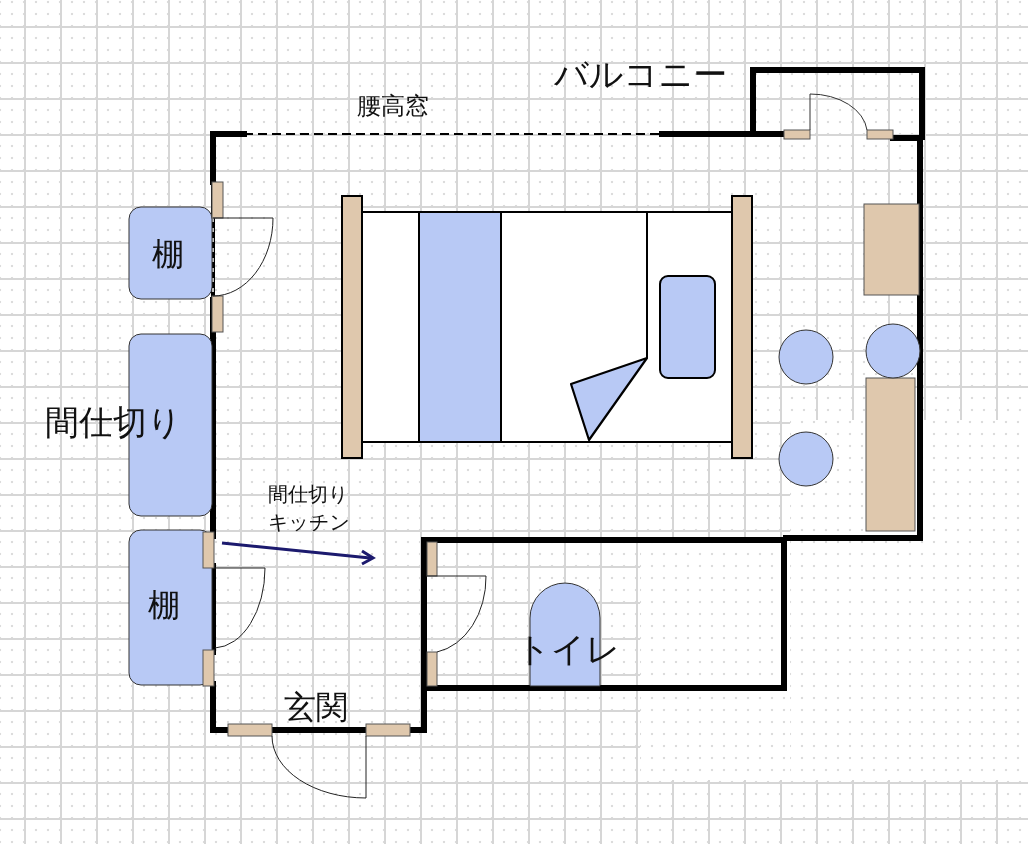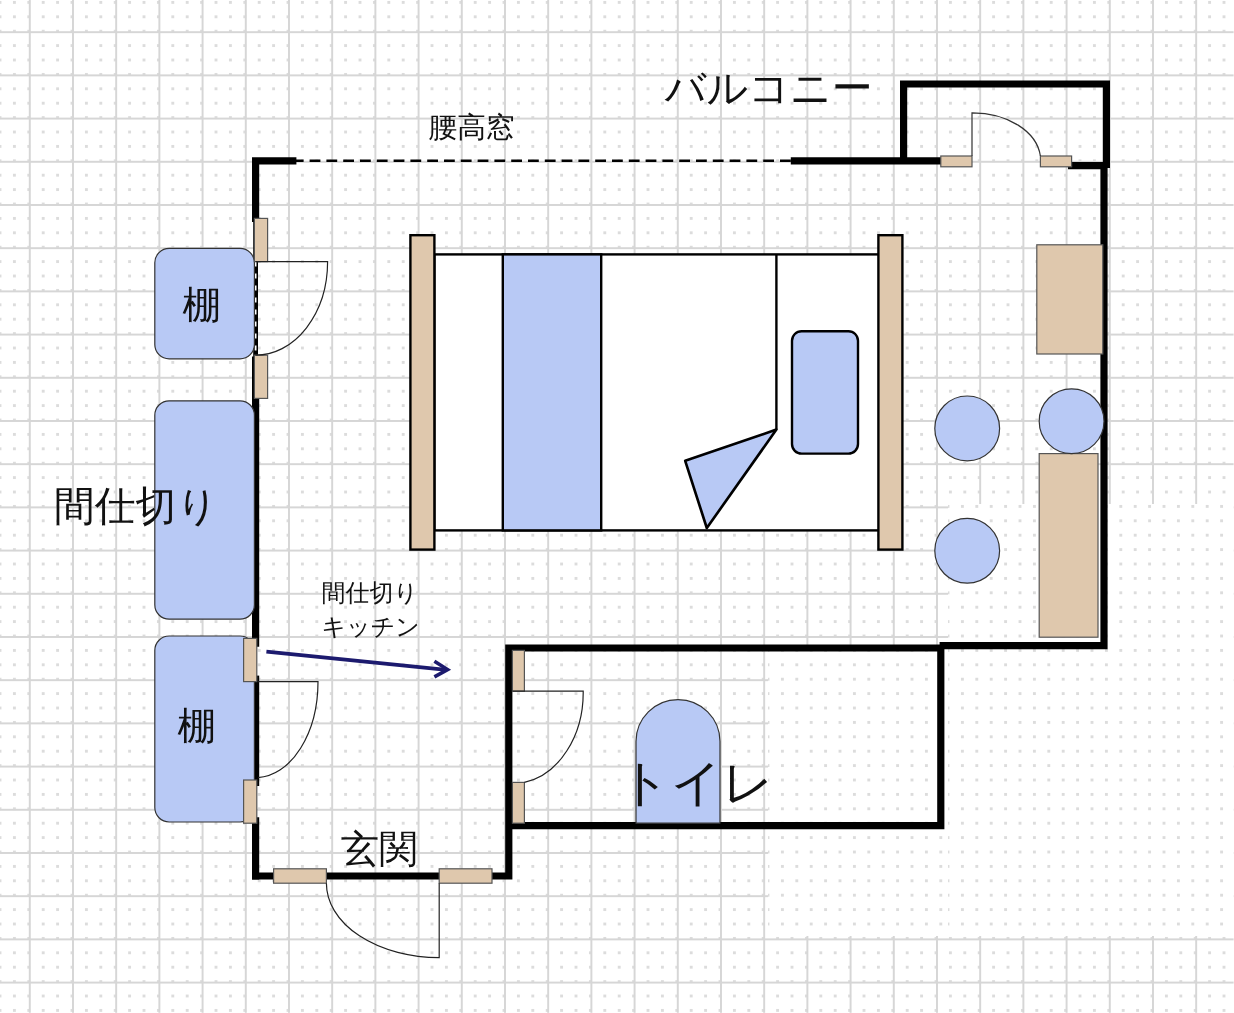--- a/index.html
+++ b/index.html
@@ -116,13 +116,13 @@
 <div class="label label-big" style="left:357px; top:94px; font-size:24px;">腰高窓</div>
 <div class="label label-big" style="left:554px; top:57px; font-size:34px;">バルコニー</div>
 <div class="label label-big" style="left:45px; top:405px; font-size:34px;">間仕切り</div>
 <div class="label label-big" style="left:152px; top:238px; font-size:32px;">棚</div>
 <div class="label label-big" style="left:148px; top:589px; font-size:32px;">棚</div>
 <div class="label label-small" style="left:268px; top:480px;">
   <div>間仕切り</div>
   <div>キッチン</div>
 </div>
 <div class="label label-big" style="left:284px; top:691px; font-size:32px;">玄関</div>
-<div class="label label-big" style="left:516px; top:632px; font-size:42px;">トイレ</div>
+<div class="label label-big" style="left:516px; top:632px; font-size:34px;">トイレ</div>
 
 </body></html>

